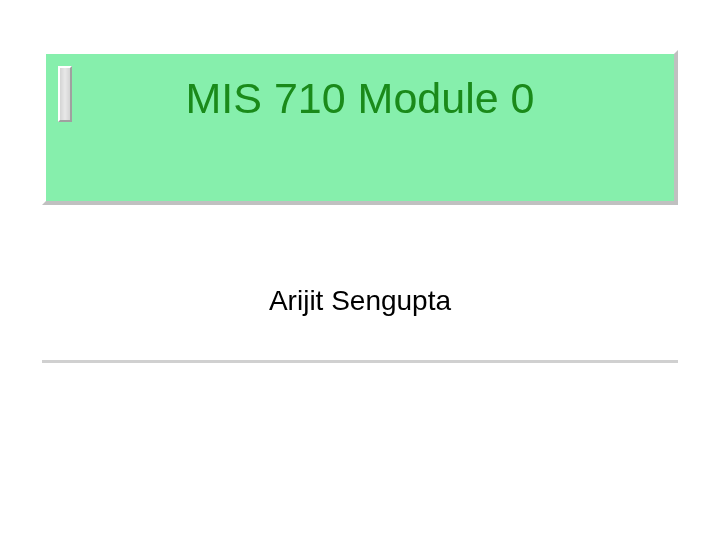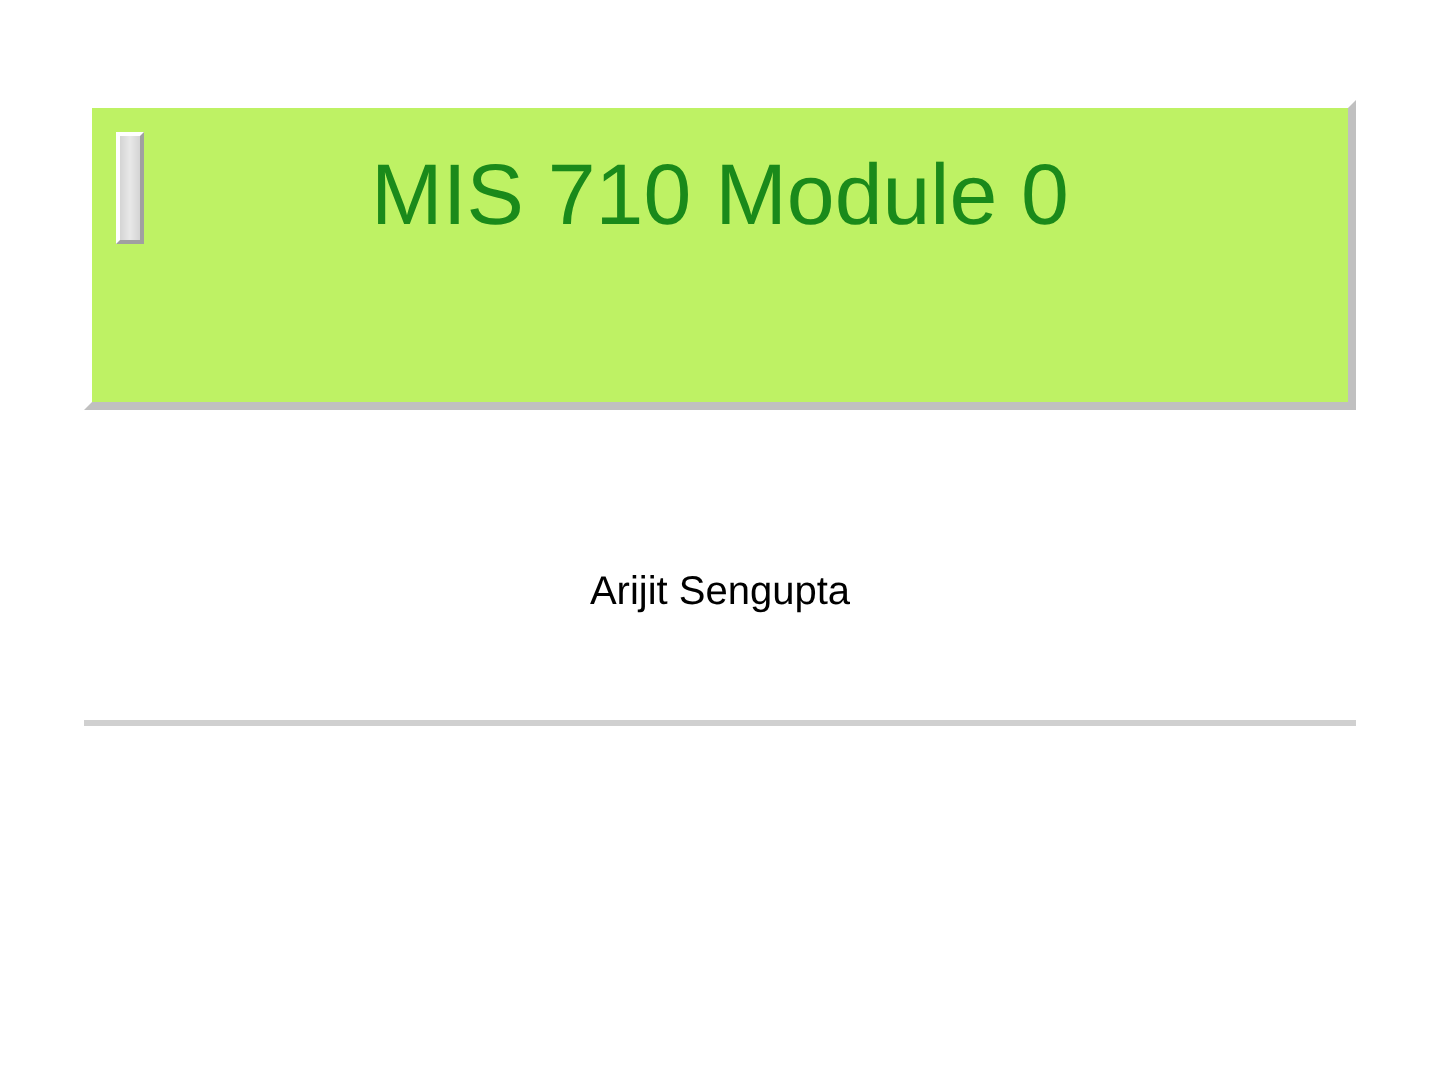--- a/index.html
+++ b/index.html
@@ -13,21 +13,21 @@
       background: #ffffff;
       font-family: Arial, Helvetica, sans-serif;
       position: relative;
     }
     .title-box {
       position: absolute;
       top: 50px;
       left: 42px;
       width: 636px;
       height: 155px;
-      background: #bef264;
+      background: #86efac;
       border-top: 4px solid #ffffff;
       border-left: 4px solid #ffffff;
       border-right: 4px solid #c0c0c0;
       border-bottom: 4px solid #c0c0c0;
     }
     .title-icon {
       position: absolute;
       top: 12px;
       left: 12px;
       width: 14px;
@@ -50,21 +50,21 @@
       line-height: 1.25;
     }
     .author-box {
       position: absolute;
       top: 285px;
       left: 42px;
       width: 636px;
       text-align: center;
     }
     .author-text {
-      font-size: 20px;
+      font-size: 28px;
       color: #000000;
       font-weight: normal;
     }
     .divider {
       position: absolute;
       top: 360px;
       left: 42px;
       width: 636px;
       height: 0;
       border-top: 3px solid #d0d0d0;

